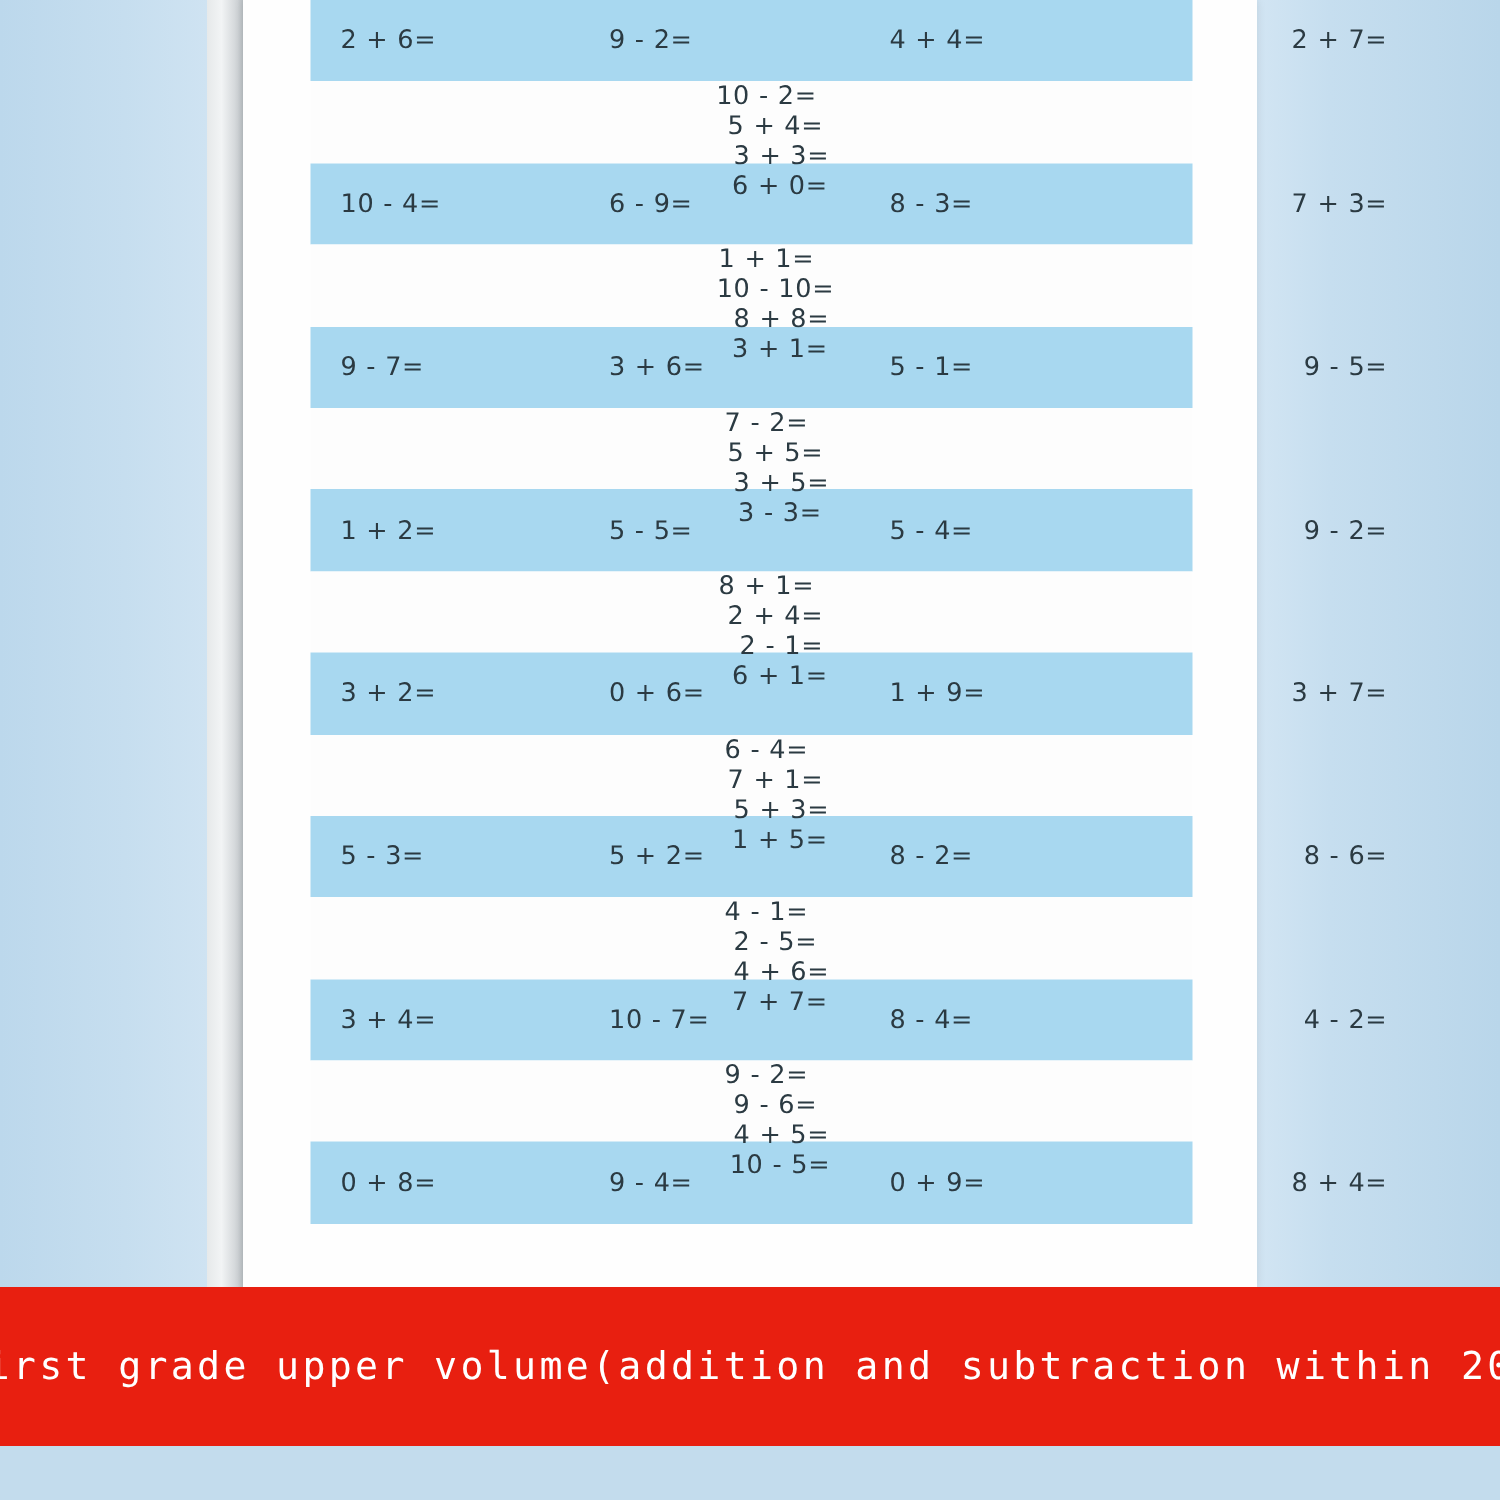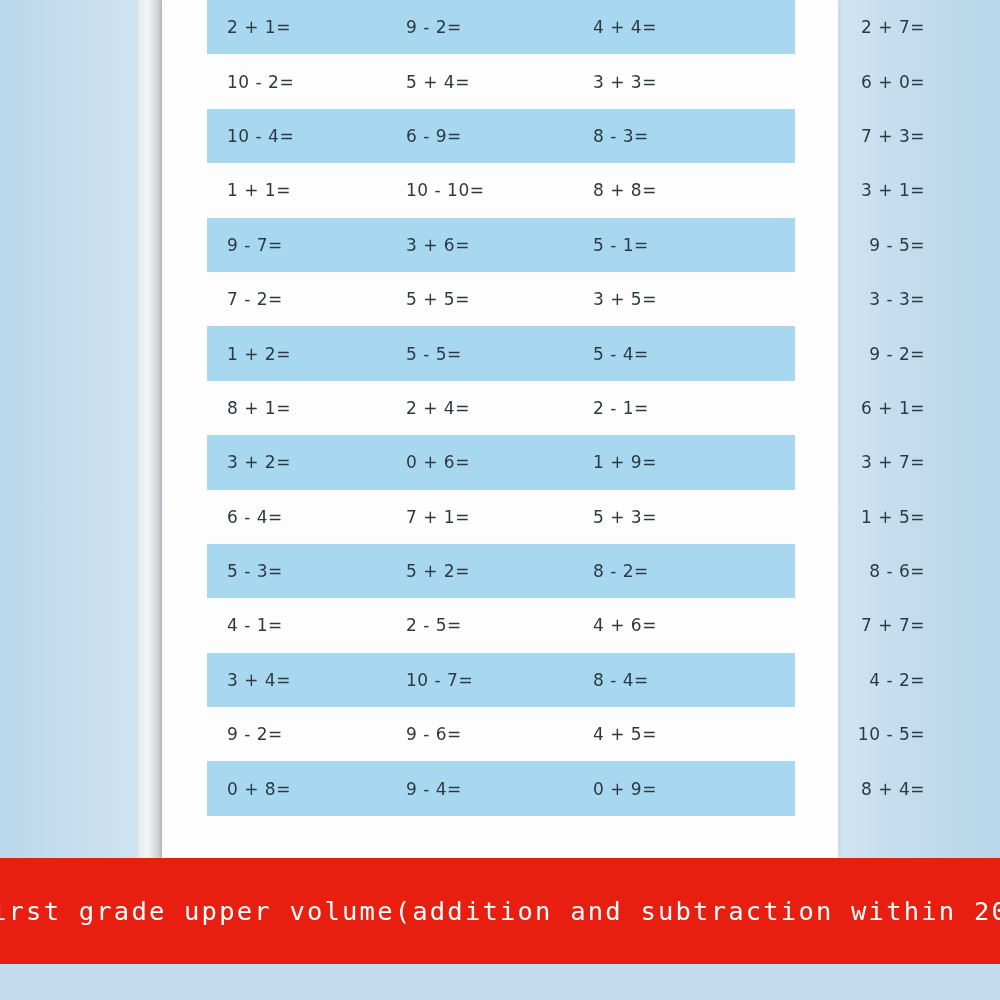--- a/index.html
+++ b/index.html
@@ -54,20 +54,21 @@
   .row {
     display: flex;
     height: 54.4px;
     align-items: center;
   }
   .row.shaded {
     background: #a8d8f0;
   }
   .row.plain {
     background: #fdfdfd;
+    flex-direction: column;
   }
   .cell {
     flex: 0 0 25%;
     font-size: 17px;
     color: #2b3a42;
     letter-spacing: 0.5px;
     white-space: nowrap;
     font-family: "DejaVu Sans", sans-serif;
   }
   .cell.c0 { padding-left: 20px; }
@@ -111,21 +112,21 @@
 </head>
 <body>
 
 <div class="bg-left-panel"></div>
 <div class="bg-right-panel"></div>
 <div class="paper-stack"></div>
 
 <div class="worksheet">
   <div class="worksheet-inner" id="rows-container">
       <div class="row shaded">
-        <div class="cell c0">2 + 1=</div>
+        <div class="cell c0">2 + 6=</div>
         <div class="cell c1">9 - 2=</div>
         <div class="cell c2">4 + 4=</div>
         <div class="cell c3">2 + 7=</div>
       </div>
       <div class="row plain">
         <div class="cell c0">10 - 2=</div>
         <div class="cell c1">5 + 4=</div>
         <div class="cell c2">3 + 3=</div>
         <div class="cell c3">6 + 0=</div>
       </div>

